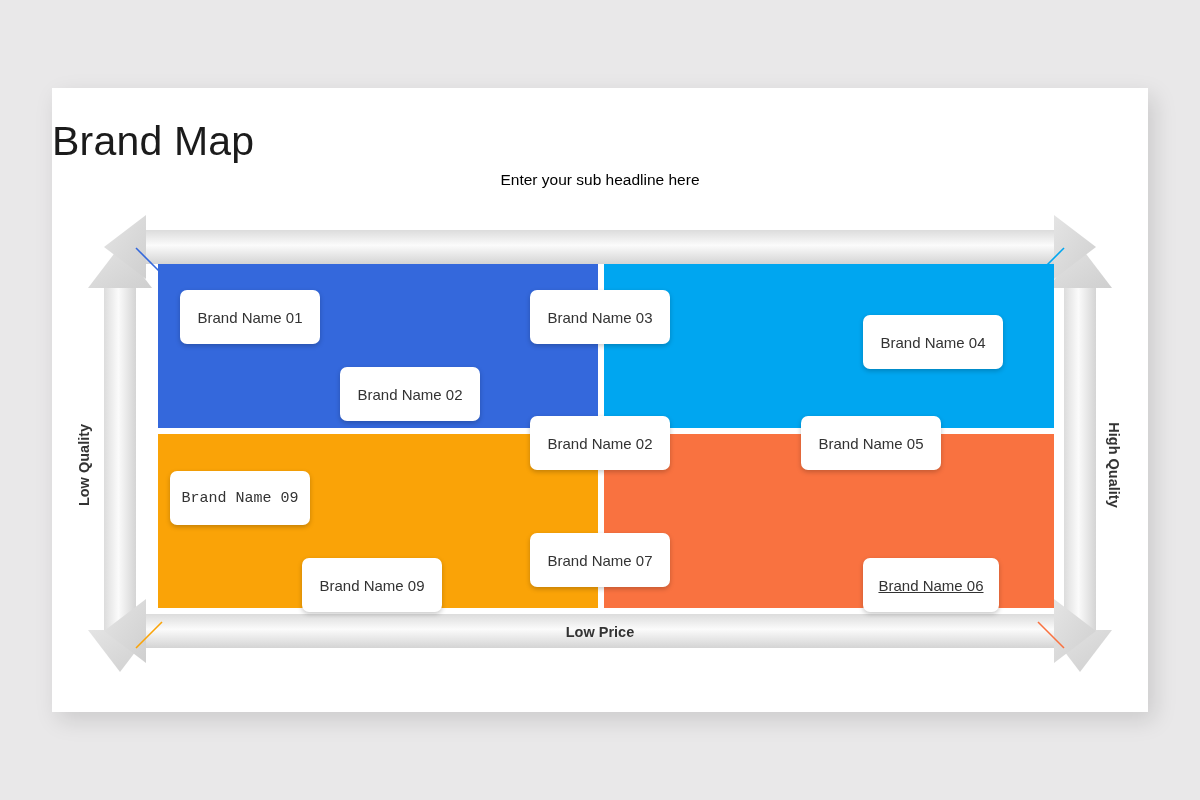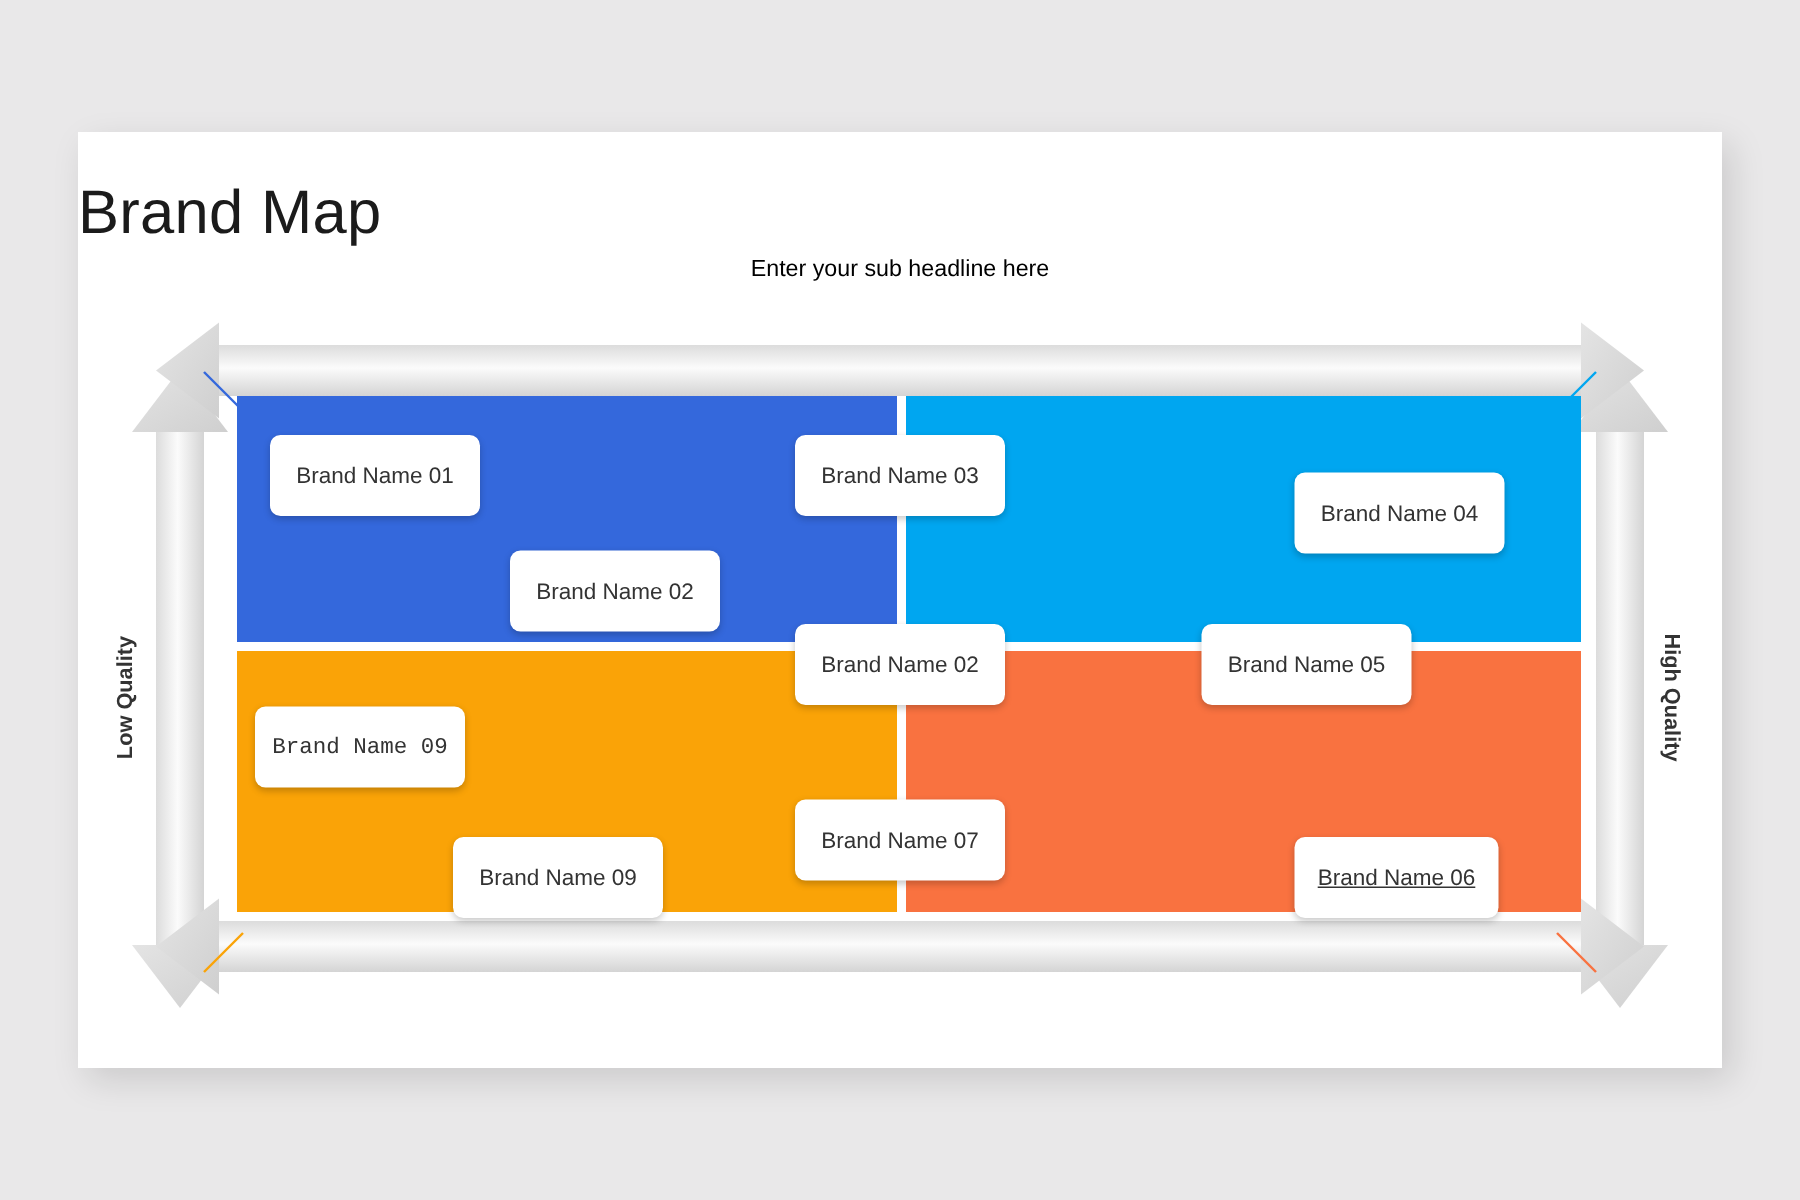--- a/index.html
+++ b/index.html
@@ -123,20 +123,21 @@
         <polygon points="52,543 94,511 94,575" fill="url(#gHead)"></polygon>
         <polygon points="1044,543 1002,511 1002,575" fill="url(#gHead)"></polygon>
       </g>
 
       <line x1="84" y1="160" x2="110" y2="186" stroke="#3468dc" stroke-width="1.6"></line>
       <line x1="1012" y1="160" x2="986" y2="186" stroke="#00a6f0" stroke-width="1.6"></line>
       <line x1="84" y1="560" x2="110" y2="534" stroke="#faa307" stroke-width="1.6"></line>
       <line x1="1012" y1="560" x2="986" y2="534" stroke="#f97240" stroke-width="1.6"></line>
     </svg>
 
+    <div class="axis-label axis-bottom">Low Price</div>
     <div class="axis-label axis-left">Low Quality</div>
     <div class="axis-label axis-right">High Quality</div>
 
     <div class="quad q-tl" style="background: rgb(52, 104, 220);"></div>
     <div class="quad q-tr" style="background: rgb(0, 166, 240);"></div>
     <div class="quad q-bl" style="background: rgb(250, 163, 7);"></div>
     <div class="quad q-br" style="background: rgb(249, 114, 64);"></div>
 
     <div id="chip-layer">
         <div class="chip" style="left: 128px; top: 202px; width: 140px; height: 54px;">Brand Name 01</div>

